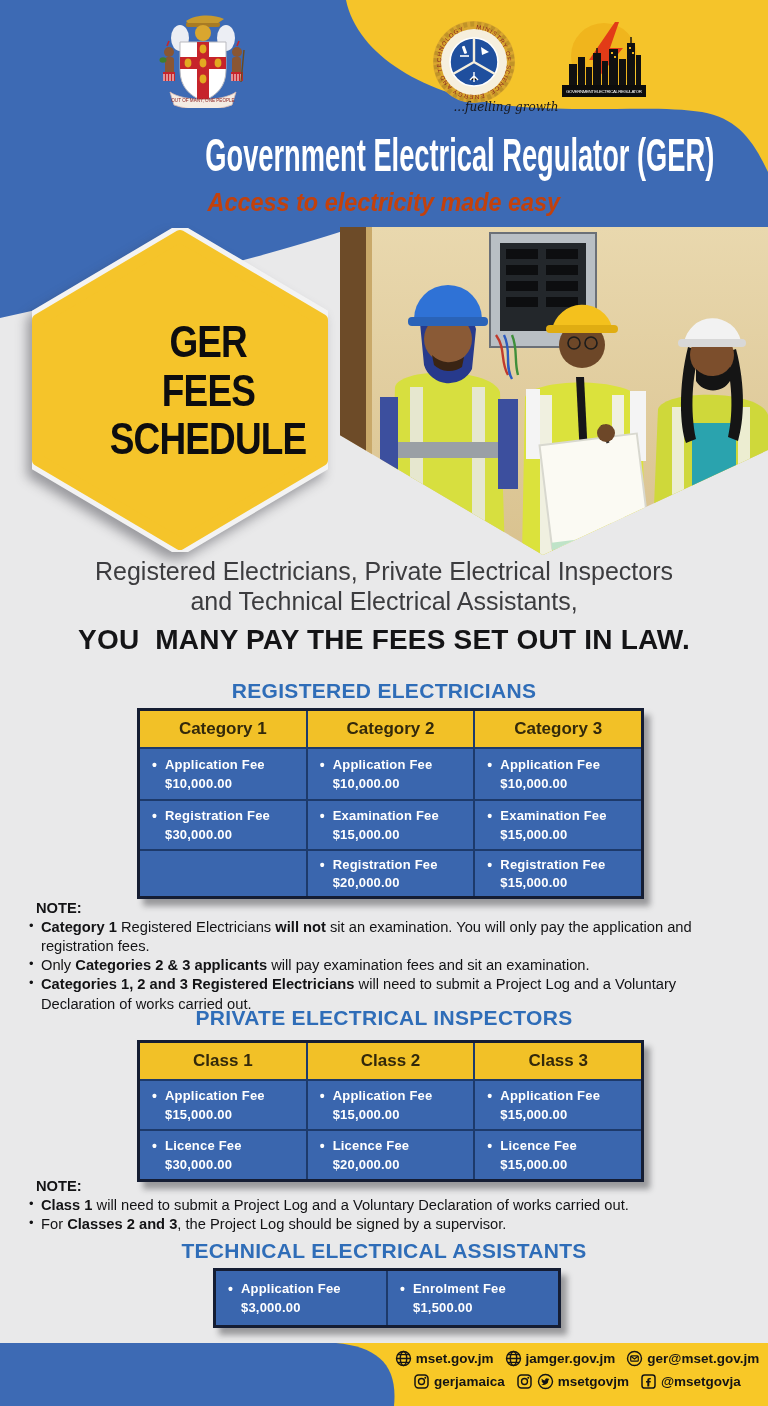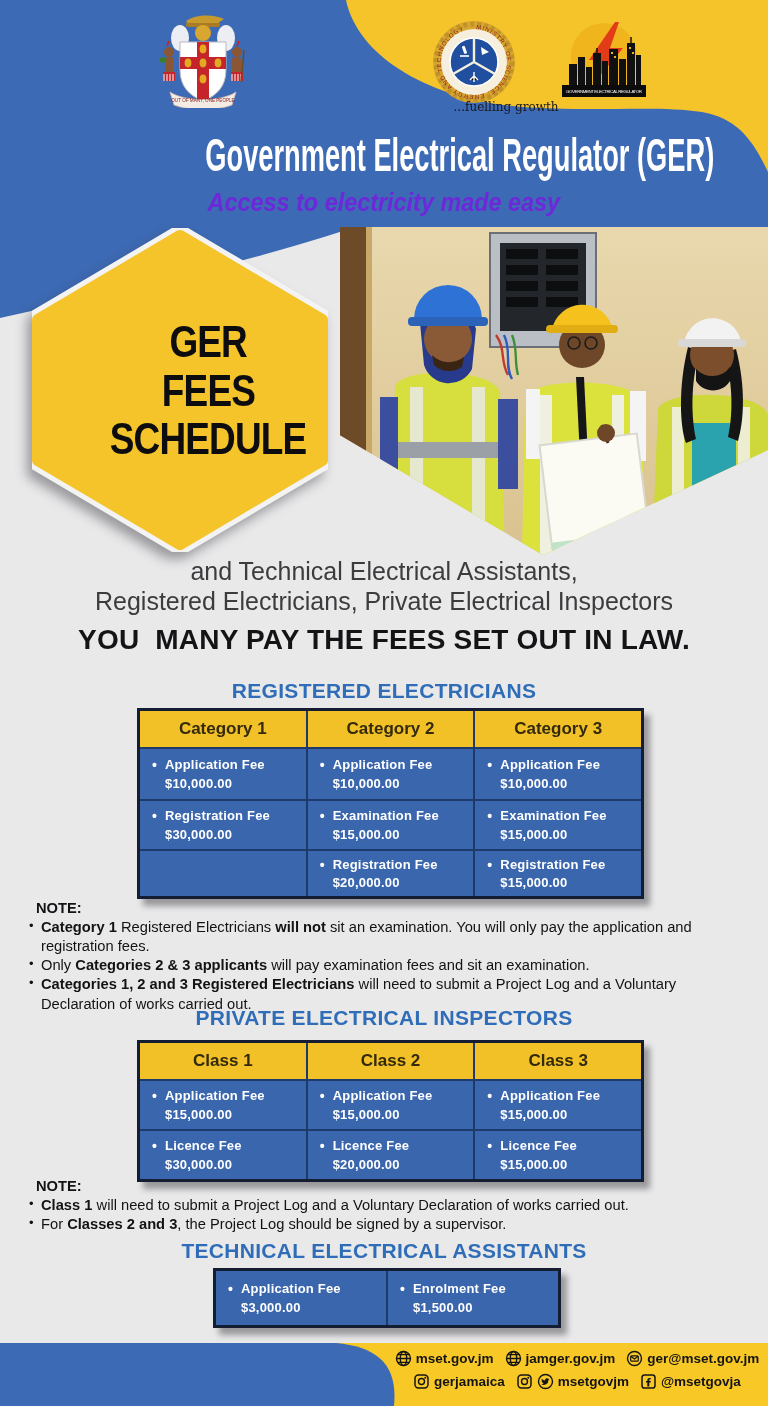--- a/index.html
+++ b/index.html
@@ -6,25 +6,25 @@
   .page{position:relative;width:768px;height:1406px;margin:0 auto;background:#e9e9ea;
         overflow:hidden;font-family:"Liberation Sans",sans-serif;}
   .abs{position:absolute;}
   svg text{font-family:"Liberation Sans",sans-serif;}
 
   
   .header-bg{left:0;top:0;}
   .title{left:0;top:127px;width:768px;text-align:center;color:#ffffff;margin-left:21px;}
   .title-inner{display:inline-block;font-size:47px;font-weight:bold;white-space:nowrap;
                transform:scaleX(.58);transform-origin:center;letter-spacing:0px;}
-  .tagline{left:0;top:187px;width:768px;text-align:center;color:#6d28d9;}
+  .tagline{left:0;top:187px;width:768px;text-align:center;color:#c2410c;}
   .tagline-inner{display:inline-block;font-style:italic;font-weight:bold;font-size:26px;
                  transform:scaleX(.9);transform-origin:center;white-space:nowrap;}
   .ministry-caption{left:418px;top:100px;width:176px;text-align:center;
-        font-family:"DejaVu Serif",serif;font-size:12px;color:#17171c;}
+        font-family:"DejaVu Serif",serif;font-style:italic;font-size:12px;color:#17171c;}
 
   
   .badge{left:32px;top:228px;width:352px;height:324px;}
   .badge svg{filter:drop-shadow(-5px 7px 6px rgba(55,55,65,.45));}
   .badge-text{position:absolute;inset:0;display:flex;flex-direction:column;align-items:center;
               justify-content:center;padding-top:2px;}
   .badge-line{font-size:44px;font-weight:bold;color:#0d0d0f;line-height:1.1;
               transform:scaleX(.84);transform-origin:center;white-space:nowrap;letter-spacing:-1px;}
 
   
@@ -247,22 +247,22 @@
       <path d="M348,120 c-10,40 -8,80 -2,96 l10,-4 c-6,-28 -4,-64 4,-88 Z" fill="#151515"></path>
       <path d="M396,122 c10,38 8,72 2,92 l-10,-4 c6,-26 4,-60 -4,-84 Z" fill="#151515"></path>
       <circle cx="372" cy="128" r="22" fill="#7c4e2c"></circle>
       <path d="M356,142 a22,22 0 0 0 34,-2 l0,14 a20,20 0 0 1 -34,0 Z" fill="#141414"></path>
       <path d="M344,116 a29,29 0 0 1 57,-2 Z" fill="#f2f2f2"></path>
       <rect x="338" y="112" width="68" height="8" rx="4" fill="#d8d8d8"></rect>
     </svg>
   </div>
 
   <div class="abs intro">
+    <div class="intro-l">Registered Electricians, Private Electrical Inspectors</div>
     <div class="intro-l">and Technical Electrical Assistants,</div>
-    <div class="intro-l">Registered Electricians, Private Electrical Inspectors</div>
     <div class="intro-strong">YOU  MANY PAY THE FEES SET OUT IN LAW.</div>
   </div>
 
   <div class="abs sec-h h-registered">REGISTERED ELECTRICIANS</div>
 
   <div class="abs fee-table t-registered">
     <div class="th">Category 1</div>
     <div class="th">Category 2</div>
     <div class="th">Category 3</div>
 

